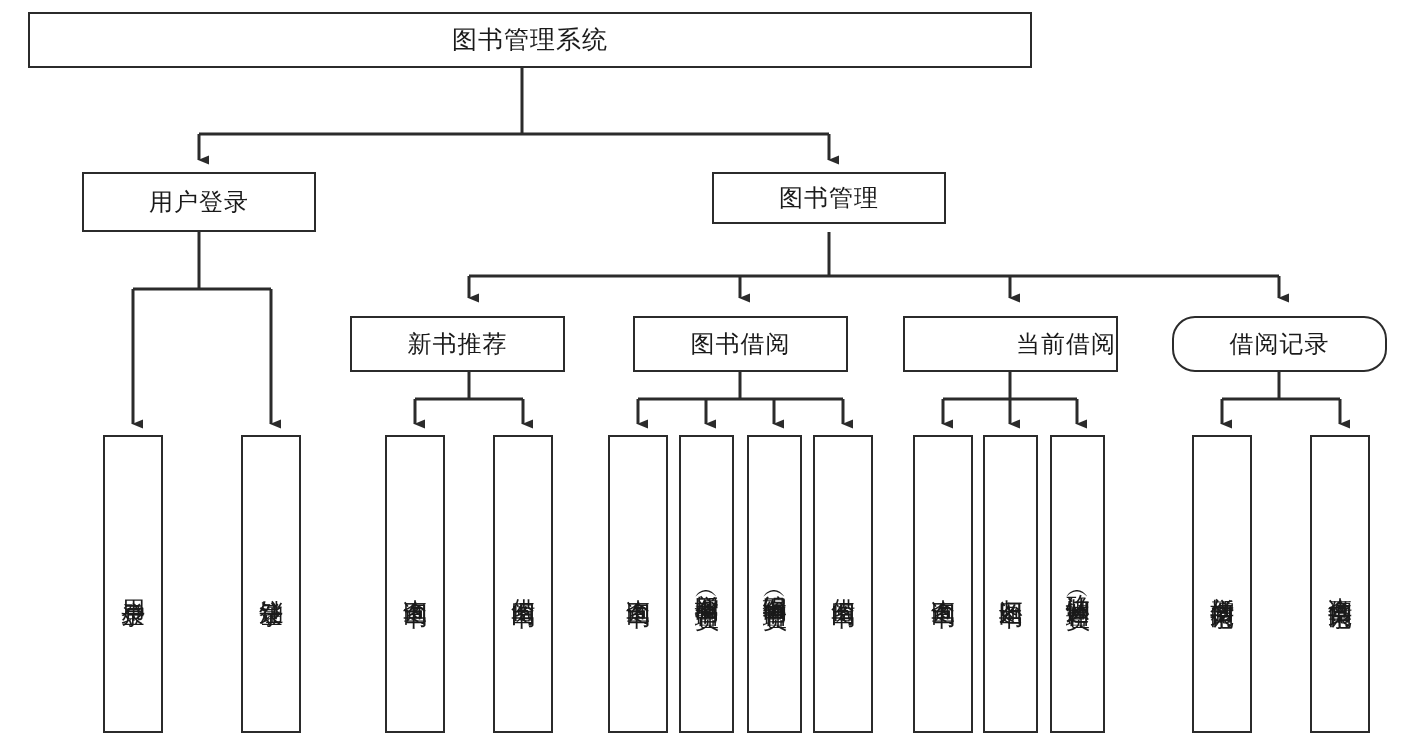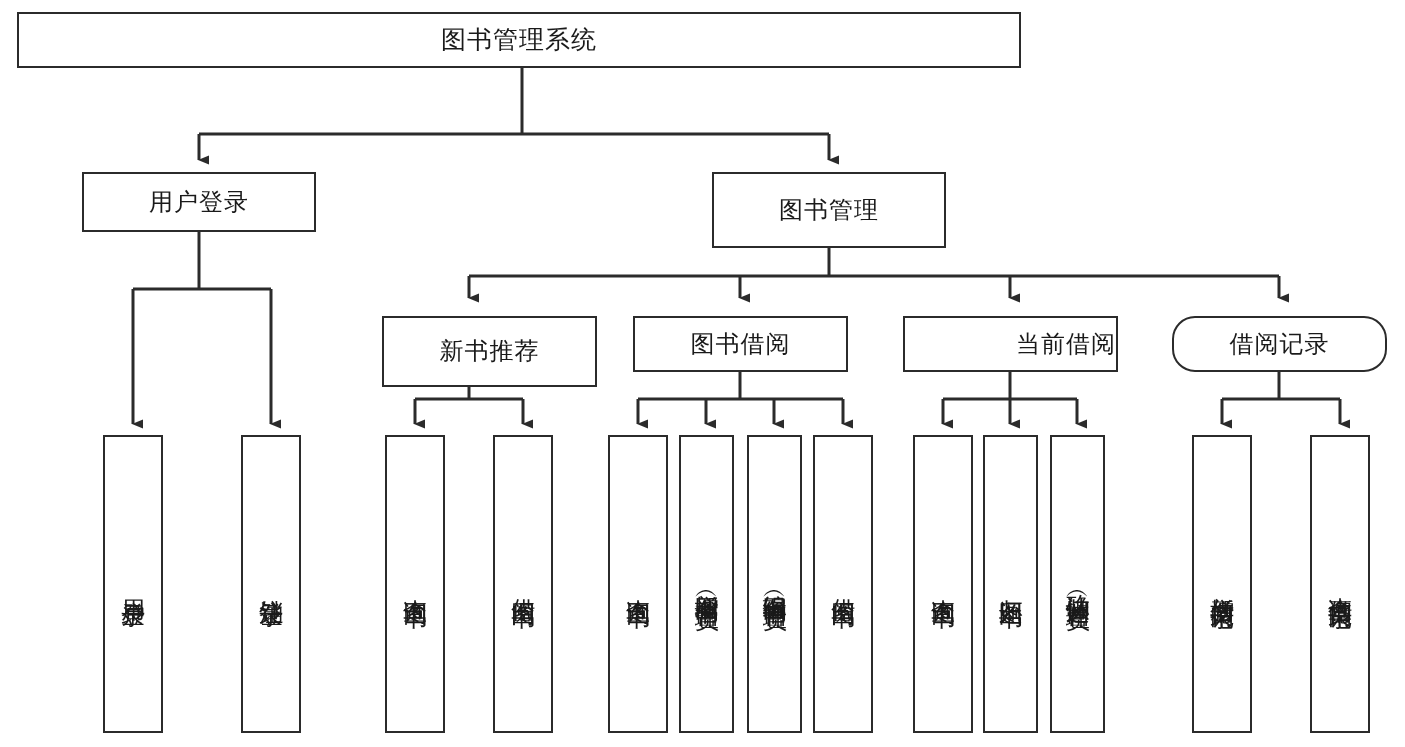--- a/index.html
+++ b/index.html
@@ -114,33 +114,33 @@
       <path d="M1010,399 L1010,424" marker-end="url(#arrow)"></path>
       <path d="M1077,399 L1077,424" marker-end="url(#arrow)"></path>
 
       <path d="M1279,372 L1279,399"></path>
       <path d="M1222,399 L1340,399"></path>
       <path d="M1222,399 L1222,424" marker-end="url(#arrow)"></path>
       <path d="M1340,399 L1340,424" marker-end="url(#arrow)"></path>
     </g>
   </svg>
 
-  <div class="node node-root" style="left:17px; top:12px; width:1004px; height:56px;">
+  <div class="node node-root" style="left:28px; top:12px; width:1004px; height:56px;">
     <span class="node-h">图书管理系统</span>
   </div>
 
   <div class="node" style="left:82px; top:172px; width:234px; height:60px;">
     <span class="node-h">用户登录</span>
   </div>
 
-  <div class="node" style="left:712px; top:172px; width:234px; height:76px;text-align:center;">
+  <div class="node" style="left:712px; top:172px; width:234px; height:52px;text-align:center;">
     <span class="node-h">图书管理</span>
   </div>
 
-  <div class="node" style="left:382px; top:316px; width:215px; height:71px;">
+  <div class="node" style="left:350px; top:316px; width:215px; height:56px;">
     <span class="node-h">新书推荐</span>
   </div>
 
   <div class="node" style="left:633px; top:316px; width:215px; height:56px;">
     <span class="node-h">图书借阅</span>
   </div>
 
   <div class="node" style="left:903px; top:316px; width:215px; height:56px;justify-content:flex-end;">
     <span class="node-h">当前借阅</span>
   </div>

